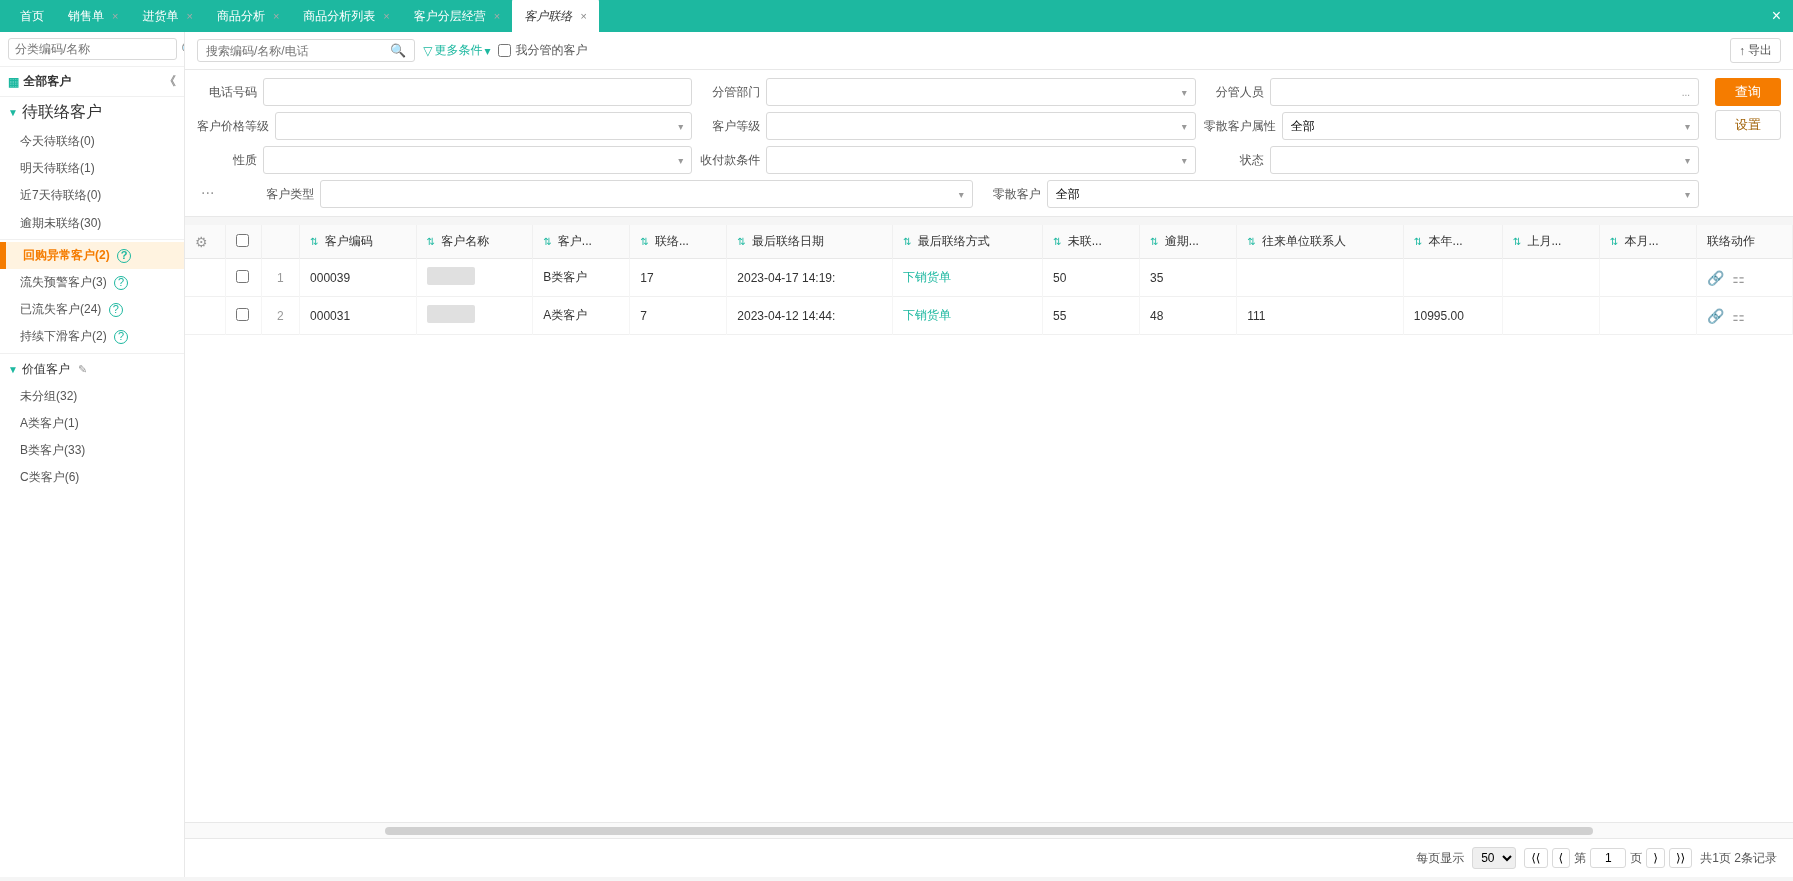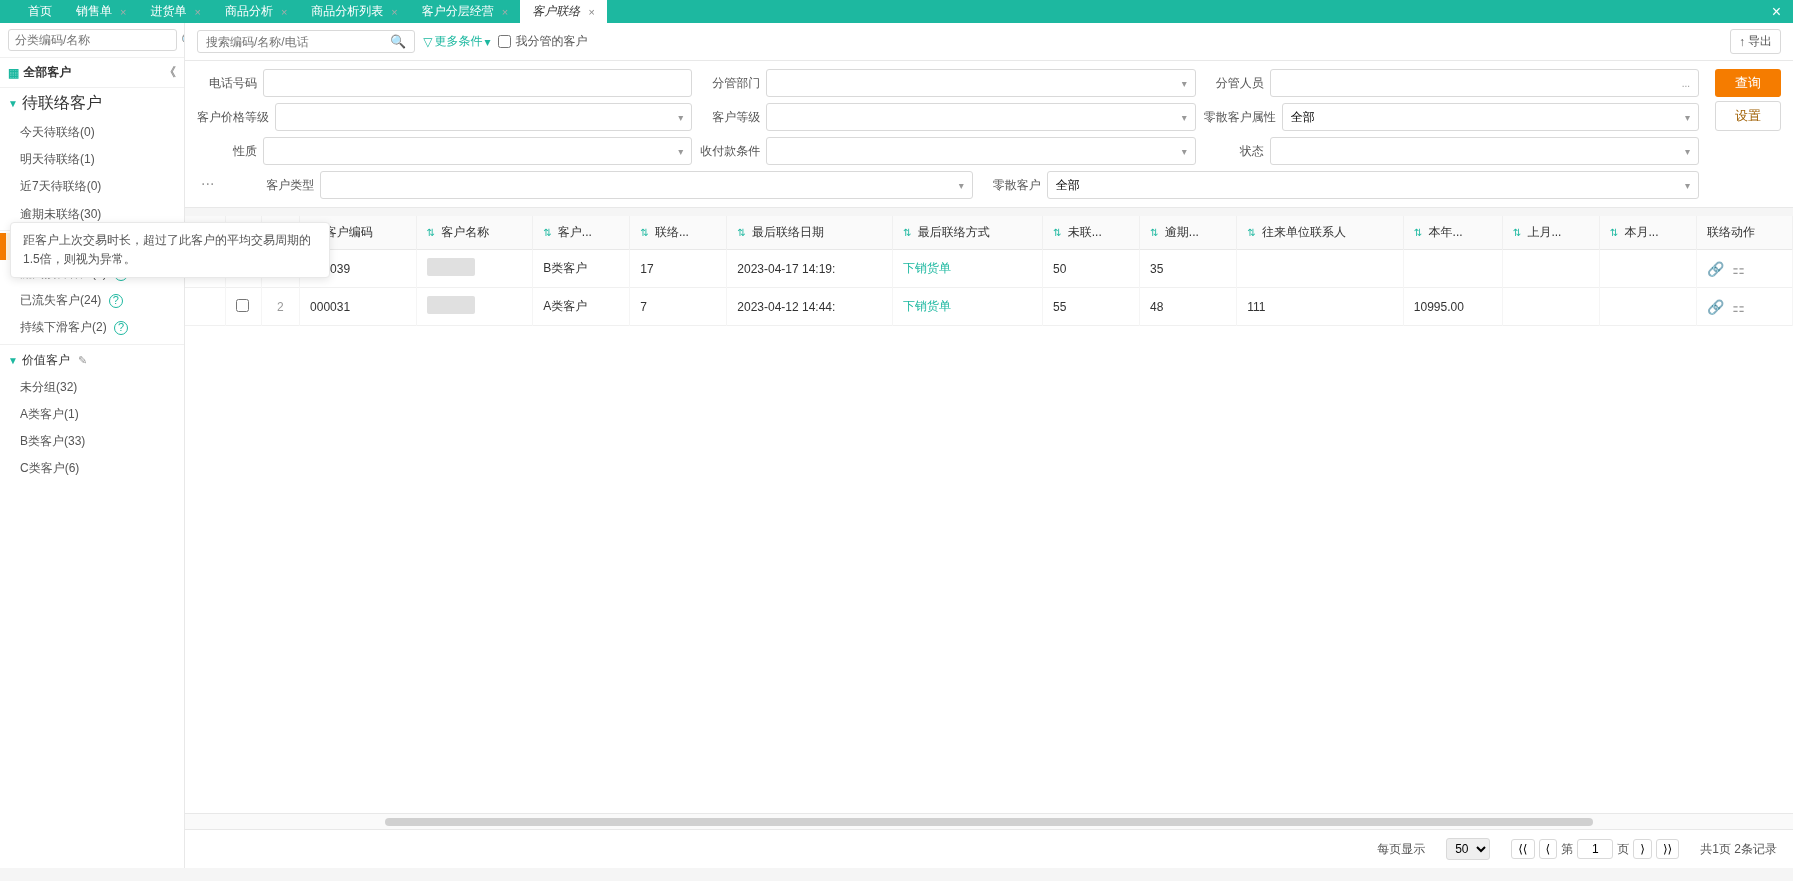--- a/index.html
+++ b/index.html
@@ -1,22 +1,22 @@
 <!DOCTYPE html>
 <html><head>
   <meta charset="utf-8">
   <style>
     * { box-sizing: border-box; margin: 0; padding: 0; font-family: 'Microsoft YaHei', Arial, sans-serif; font-size: 12px; }
     body { background: #f5f5f5; overflow: hidden; width: 1793px; height: 881px; }
 
     
     .top-nav {
       display: flex; align-items: center;
-      background: #1db8a0; height: 23px;
-      padding: 0 16px; position: relative;
+      background: #1db8a0; height: 32px;
+      padding: 0 8px; position: relative;
     }
     .top-nav .nav-tab {
       display: flex; align-items: center; height: 36px;
       padding: 0 12px; color: #fff; cursor: pointer;
       font-size: 13px; gap: 4px; white-space: nowrap;
     }
     .top-nav .nav-tab.active {
       background: #fff; color: #333; border-radius: 4px 4px 0 0; font-style: italic;
     }
     .top-nav .nav-tab .close-x {
@@ -185,21 +185,21 @@
     table tbody td.link-cell { color: #1db8a0; cursor: pointer; }
     .row-num { color: #999; text-align: center; }
     .settings-icon { color: #999; cursor: pointer; font-size: 14px; }
     .action-icons { display: flex; gap: 8px; }
     .action-icon { color: #999; cursor: pointer; font-size: 14px; }
 
     
     .pagination {
       display: flex; align-items: center; justify-content: flex-end;
       padding: 8px 16px; background: #fff; border-top: 1px solid #e8e8e8;
-      gap: 21px; font-size: 12px; color: #555;
+      gap: 8px; font-size: 12px; color: #555;
     }
     .pagination select {
       border: 1px solid #d9d9d9; border-radius: 3px; padding: 2px 4px;
       font-size: 12px;
     }
     .page-nav { display: flex; align-items: center; gap: 4px; }
     .page-nav button {
       border: 1px solid #d9d9d9; background: #fff; border-radius: 3px;
       padding: 2px 6px; cursor: pointer; font-size: 12px;
     }
@@ -433,23 +433,20 @@
           </div>
         </div>
 
         <div class="action-buttons">
           <button class="btn-query">查询</button>
           <button class="btn-settings">设置</button>
         </div>
       </div>
     </div>
 
-    <div class="tooltip-popup">
-      <span>距客户上次交易时长，超过了此客户的平均交易周期的1.5倍，则视为异常。</span>
-    </div>
 
     <div class="table-area" style="position:relative; margin-top: 8px;">
       <table>
         <thead>
           <tr>
             <th style="width:40px;">
               <span class="settings-icon">⚙</span>
             </th>
             <th style="width:36px;">
               <input type="checkbox" style="">

